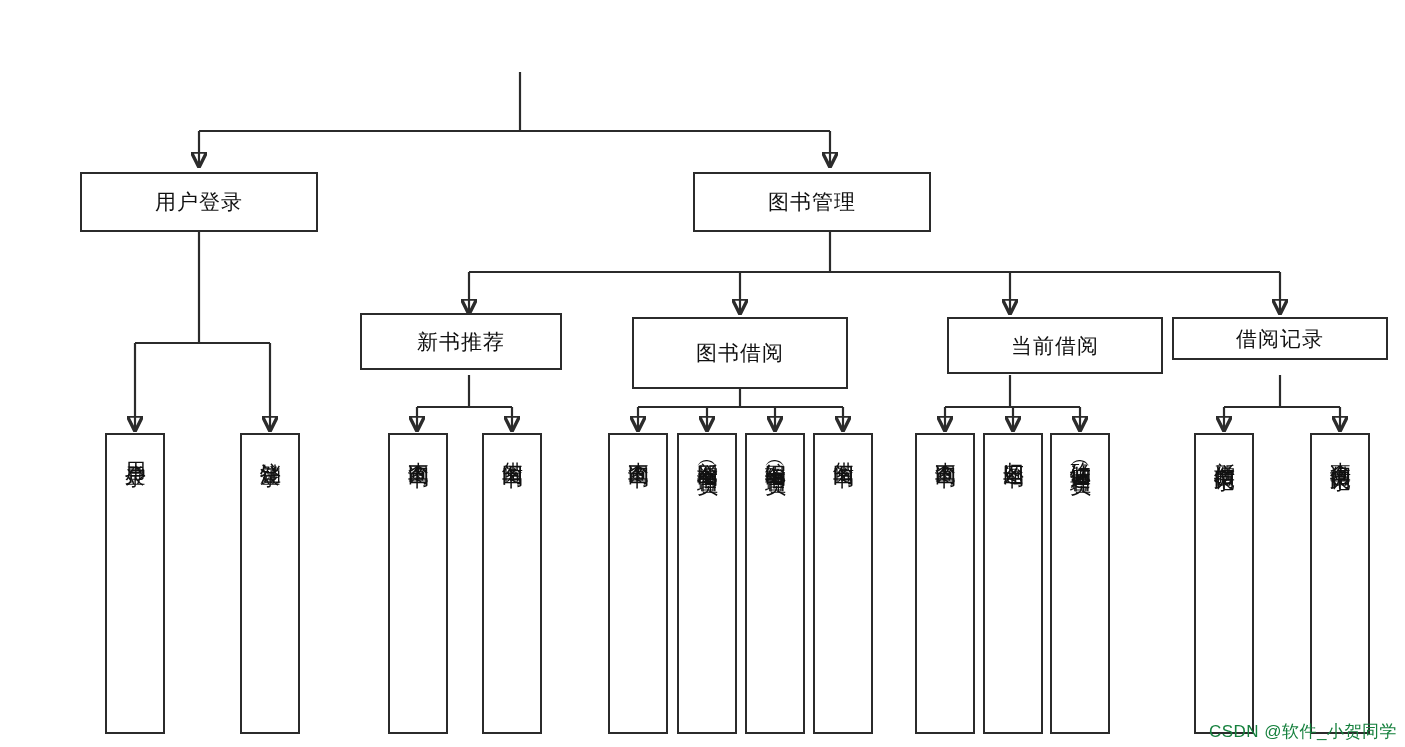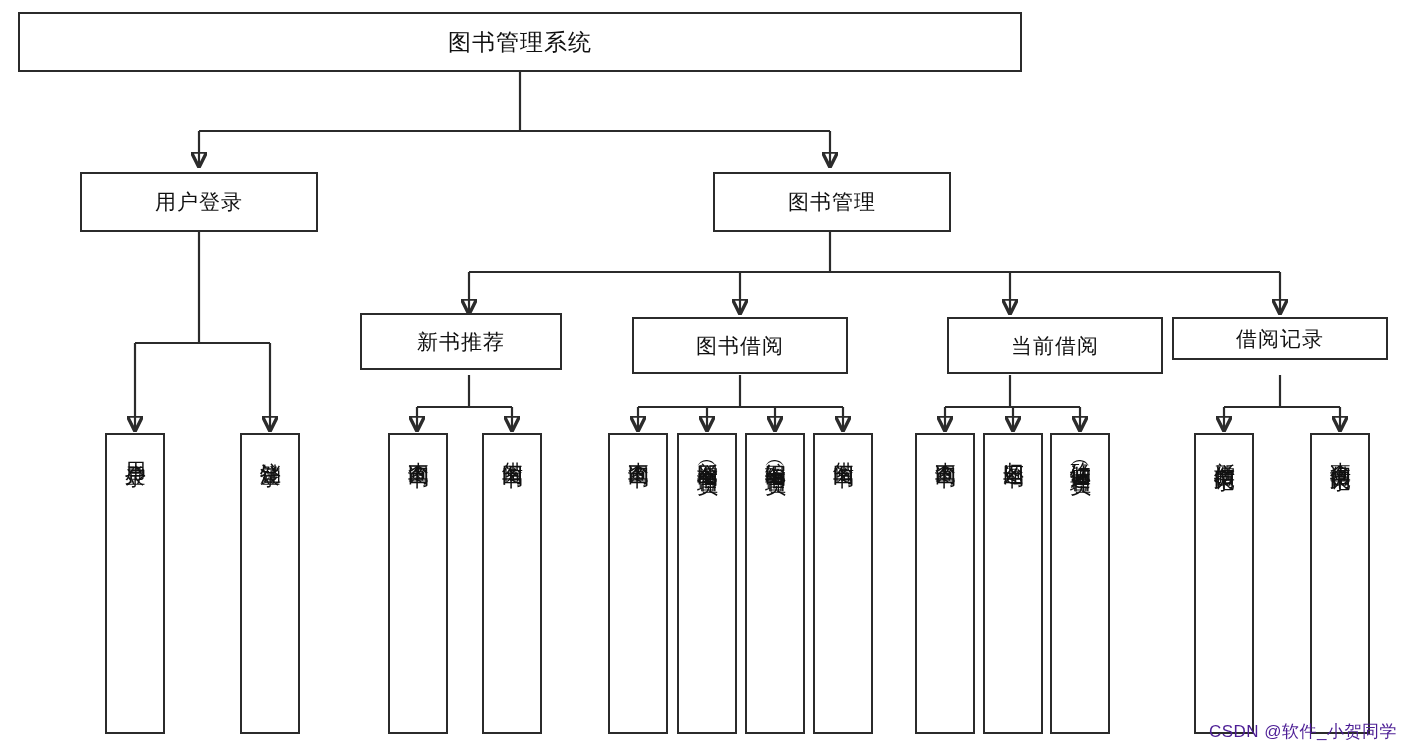--- a/index.html
+++ b/index.html
@@ -69,21 +69,21 @@
     stroke: #2b2b2b;
     stroke-width: 2.2;
     fill: none;
   }
   
   #watermark {
     position: absolute;
     right: 8px;
     bottom: 4px;
     font-size: 17px;
-    color: #4c1d95;
+    color: #15803d;
     z-index: 5;
     white-space: nowrap;
     letter-spacing: 0.5px;
   }
 </style>
 </head>
 <body>
 
 <div id="canvas">
 
@@ -130,37 +130,34 @@
     <path d="M 945 407 L 945 430" marker-end="url(#arrow)"></path>
     <path d="M 1013 407 L 1013 430" marker-end="url(#arrow)"></path>
     <path d="M 1080 407 L 1080 430" marker-end="url(#arrow)"></path>
 
     <path d="M 1280 375 L 1280 407"></path>
     <path d="M 1224 407 L 1340 407"></path>
     <path d="M 1224 407 L 1224 430" marker-end="url(#arrow)"></path>
     <path d="M 1340 407 L 1340 430" marker-end="url(#arrow)"></path>
   </svg>
 
-  <div class="node root" style="left:18px; top:12px; width:1004px; height:60px;">
-    <span>图书管理系统</span>
-  </div>
 
   <div class="node level2" style="left:80px; top:172px; width:238px; height:60px;">
     <span>用户登录</span>
   </div>
 
-  <div class="node level2" style="left:713px; top:172px; width:238px; height:60px;">
+  <div class="node level2" style="left:693px; top:172px; width:238px; height:60px;">
     <span>图书管理</span>
   </div>
 
   <div class="node level3" style="left:360px; top:313px; width:202px; height:57px;align-items:center;">
     <span>新书推荐</span>
   </div>
 
-  <div class="node level3" style="left:632px; top:317px; width:216px; height:57px;">
+  <div class="node level3" style="left:632px; top:317px; width:216px; height:72px;">
     <span>图书借阅</span>
   </div>
 
   <div class="node level3" style="left:902px; top:317px; width:216px; height:57px;margin-left:45px;">
     <span>当前借阅</span>
   </div>
 
   <div class="node level3" style="left:1172px; top:317px; width:216px; height:43px;">
     <span>借阅记录</span>
   </div>

